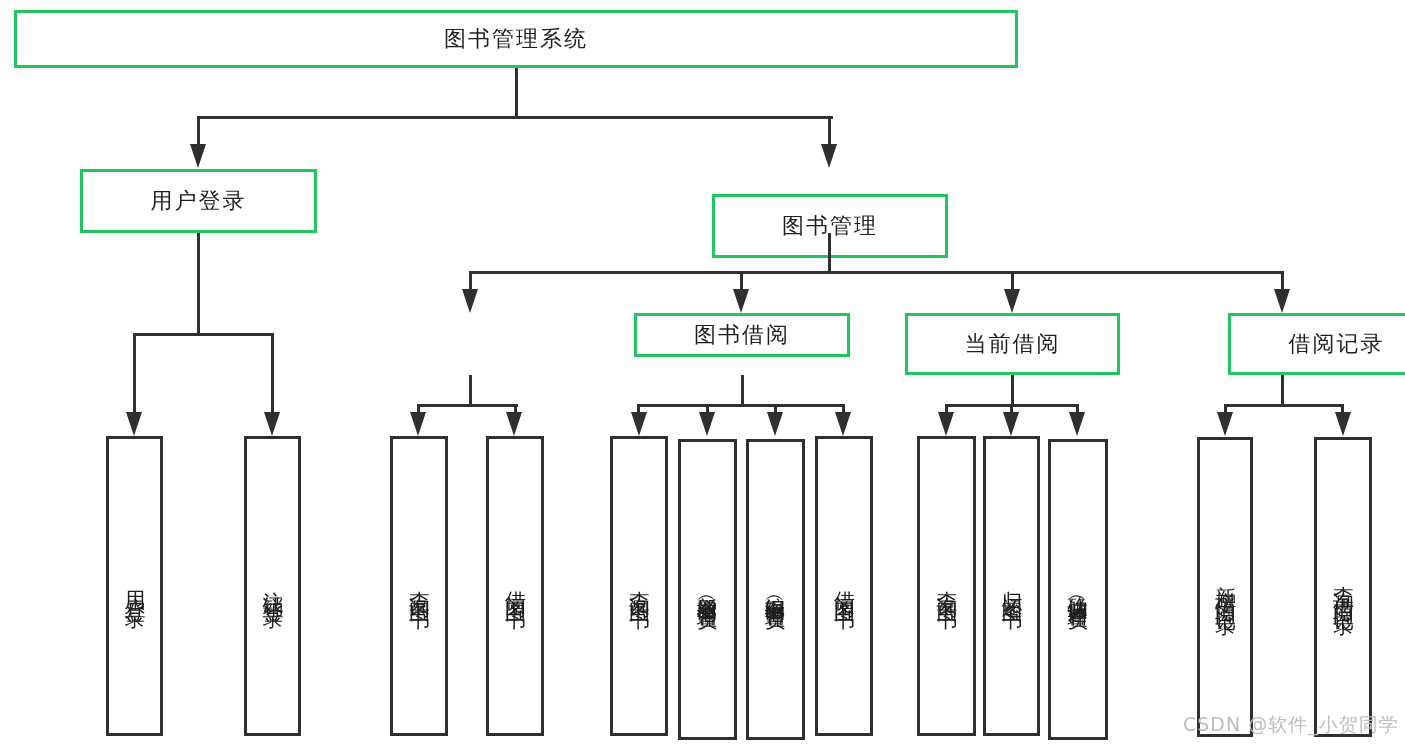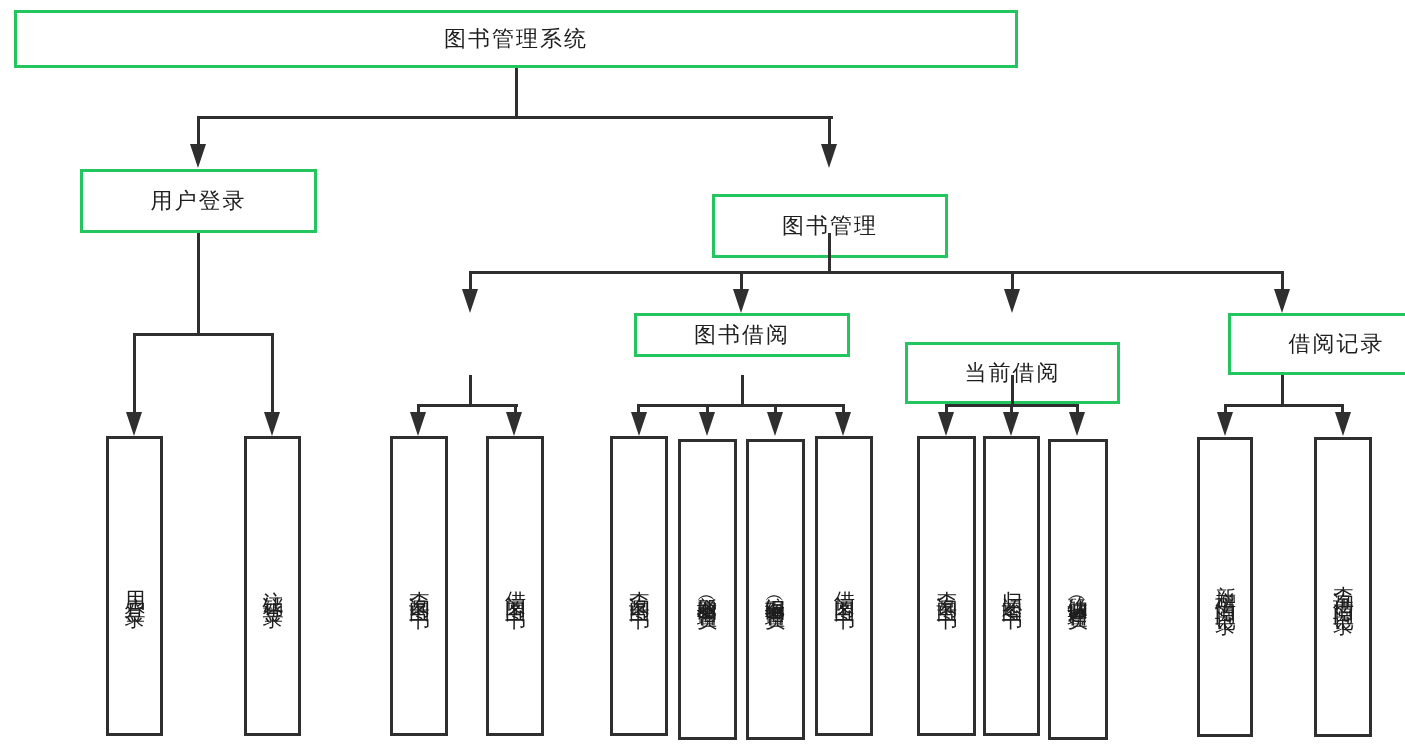--- a/index.html
+++ b/index.html
@@ -73,21 +73,21 @@
   <div class="vl" style="left:740px;top:271px;height:20px;"></div>
   <div class="arrow" style="left:733px;top:289px;"></div>
   <div class="vl" style="left:1011px;top:271px;height:20px;"></div>
   <div class="arrow" style="left:1004px;top:289px;"></div>
   <div class="vl" style="left:1281px;top:271px;height:20px;"></div>
   <div class="arrow" style="left:1274px;top:289px;"></div>
 
   <div class="box" style="left:634px;top:313px;width:216px;height:44px;">
     <span>图书借阅</span>
   </div>
-  <div class="box" style="left:905px;top:313px;width:215px;height:62px;margin-top:29px;">
+  <div class="box" style="left:905px;top:313px;width:215px;height:62px;">
     <span>当前借阅</span>
   </div>
   <div class="box" style="left:1228px;top:313px;width:217px;height:62px;">
     <span>借阅记录</span>
   </div>
 
   <div class="vl" style="left:469px;top:375px;height:31px;"></div>
   <div class="hl" style="left:417px;top:404px;width:101px;"></div>
   <div class="vl" style="left:417px;top:404px;height:10px;"></div>
   <div class="arrow" style="left:410px;top:412px;"></div>
@@ -158,14 +158,15 @@
     <span class="vtext">确认归还（管理员）</span>
   </div>
 
   <div class="vbox" style="left:1197px;top:437px;width:56px;height:300px;">
     <span class="vtext">新增借阅记录</span>
   </div>
   <div class="vbox" style="left:1314px;top:437px;width:58px;height:300px;">
     <span class="vtext">查询借阅记录</span>
   </div>
 
+  <div class="watermark">CSDN @软件_小贺同学</div>
 
 </div>
 
 </body></html>

